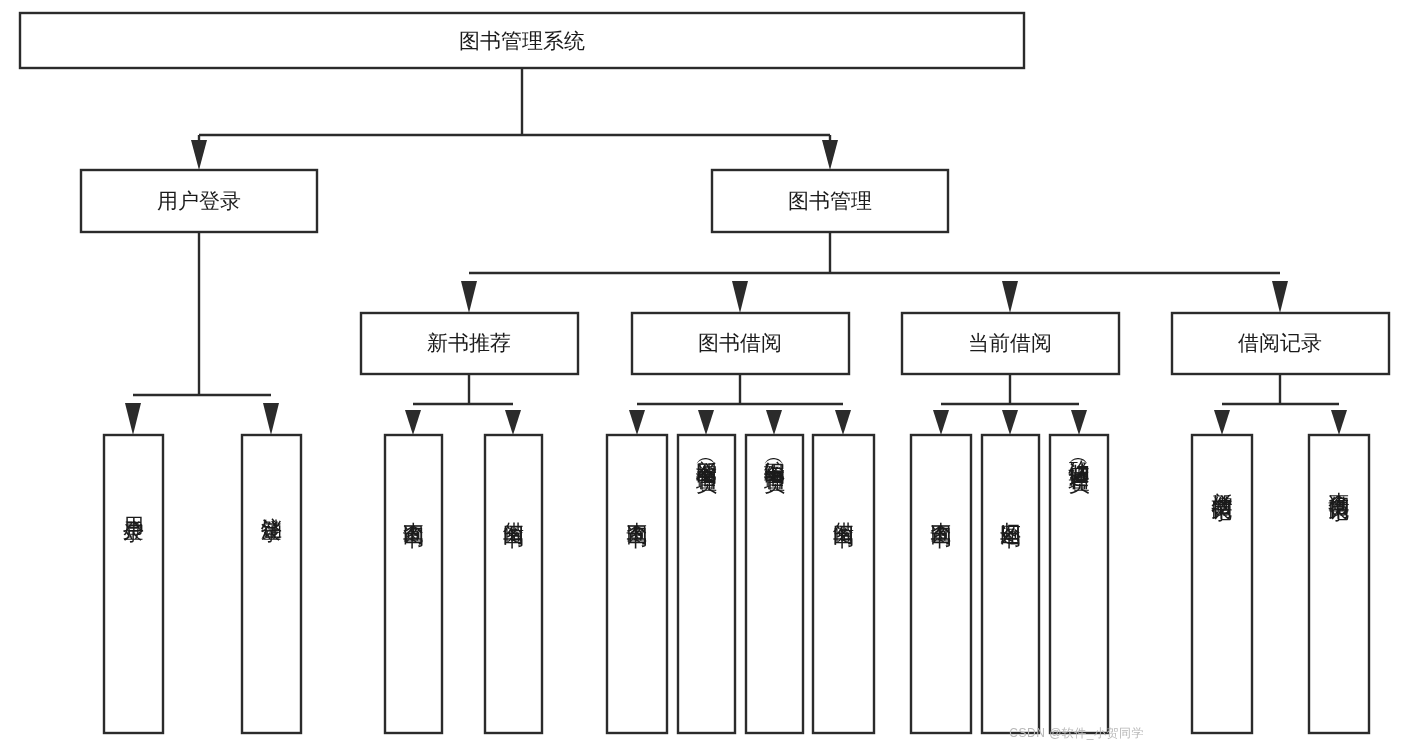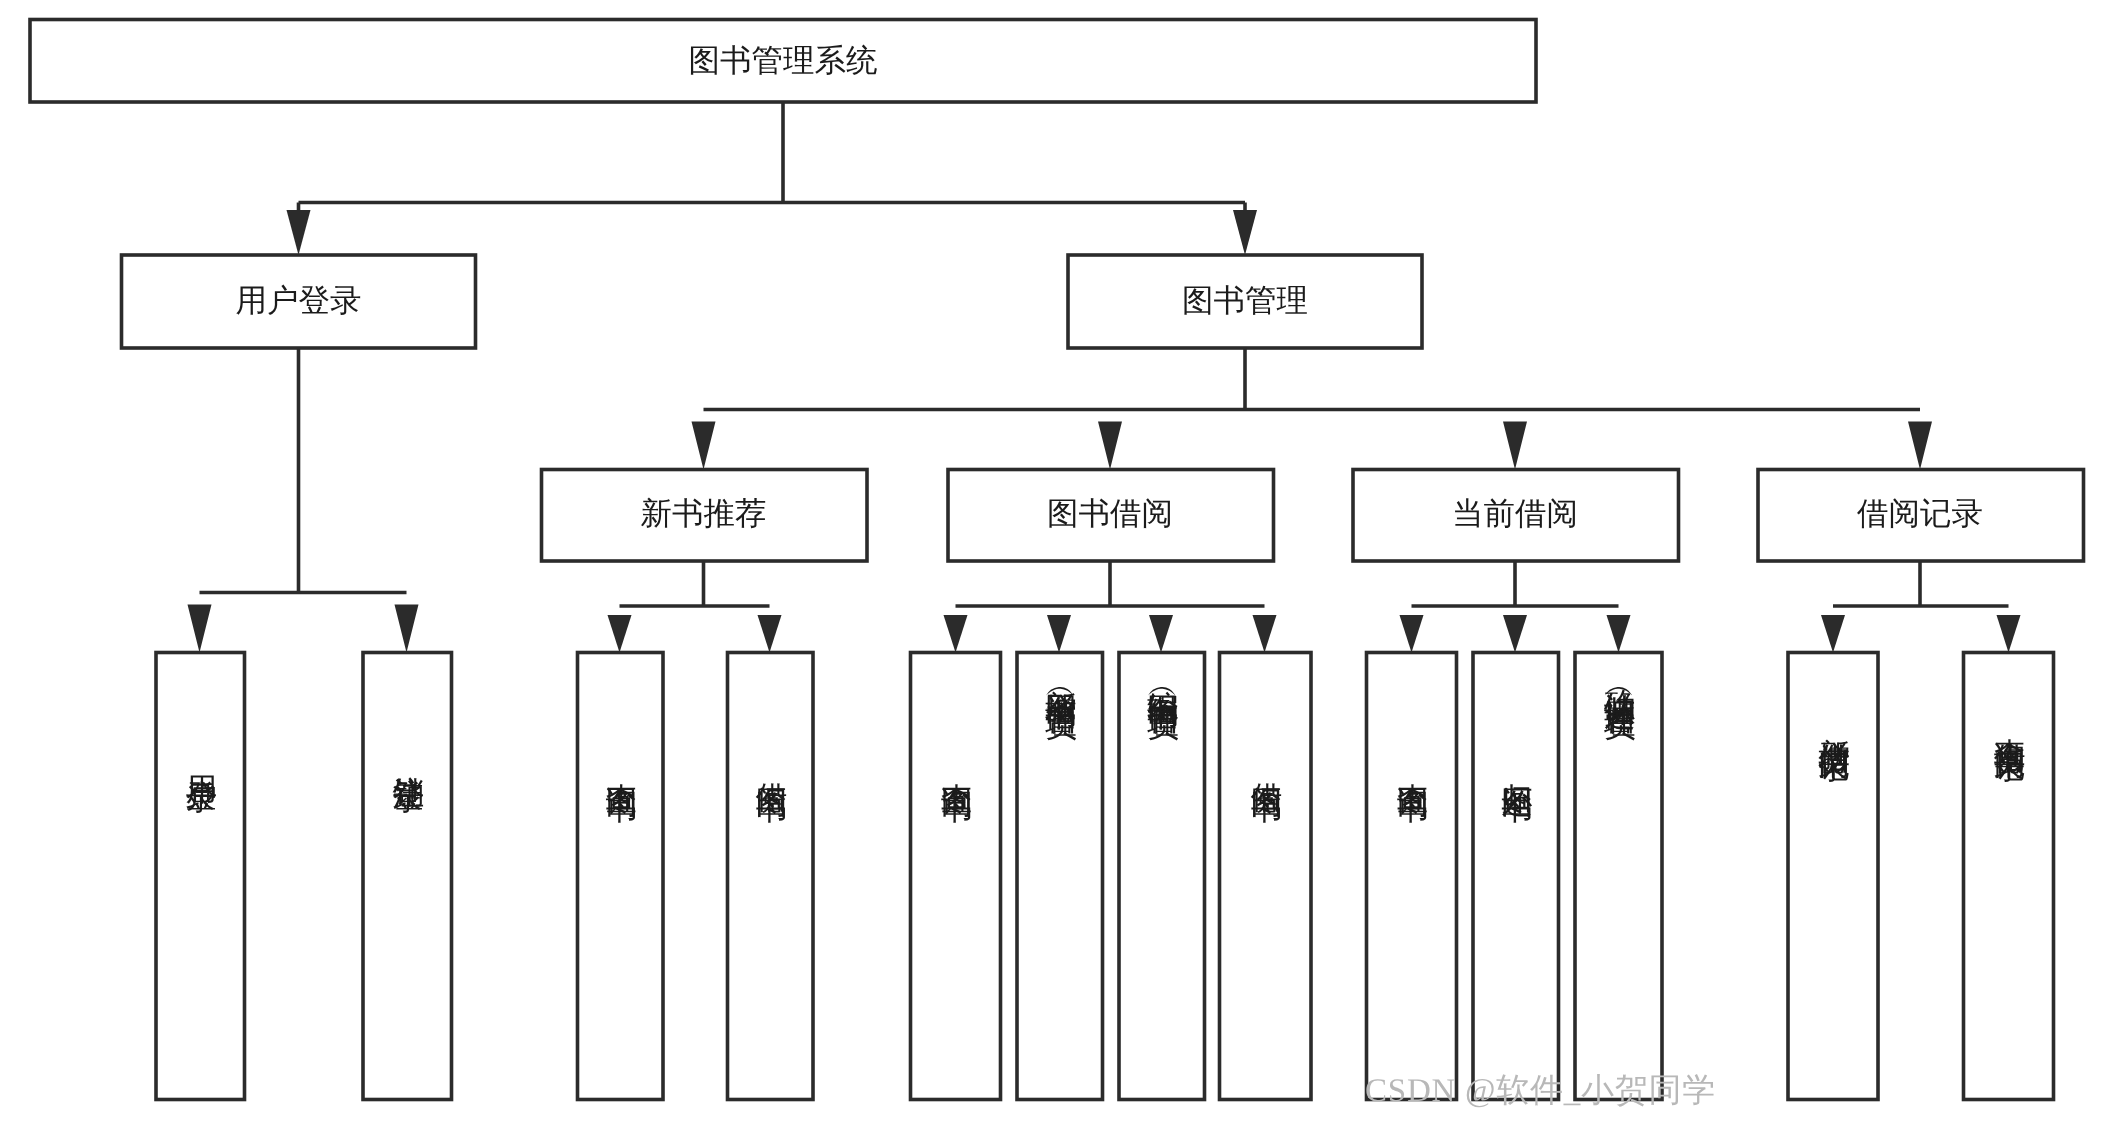--- a/index.html
+++ b/index.html
@@ -65,22 +65,22 @@
     writing-mode: vertical-rl;
     text-orientation: upright;
     letter-spacing: 2px;
     white-space: nowrap;
     text-align: left;
   }
   .watermark {
     position: absolute;
     right: 10px;
     bottom: 5px;
-    font-family: Liberation Serif, serif;
-    font-size: 22px;
+    font-family: Liberation Sans, sans-serif;
+    font-size: 12px;
     color: #b8b8b8;
     white-space: nowrap;
     letter-spacing: 0.5px;
   }
 </style>
 </head>
 <body>
 
 <div id="diagram-root">
 

